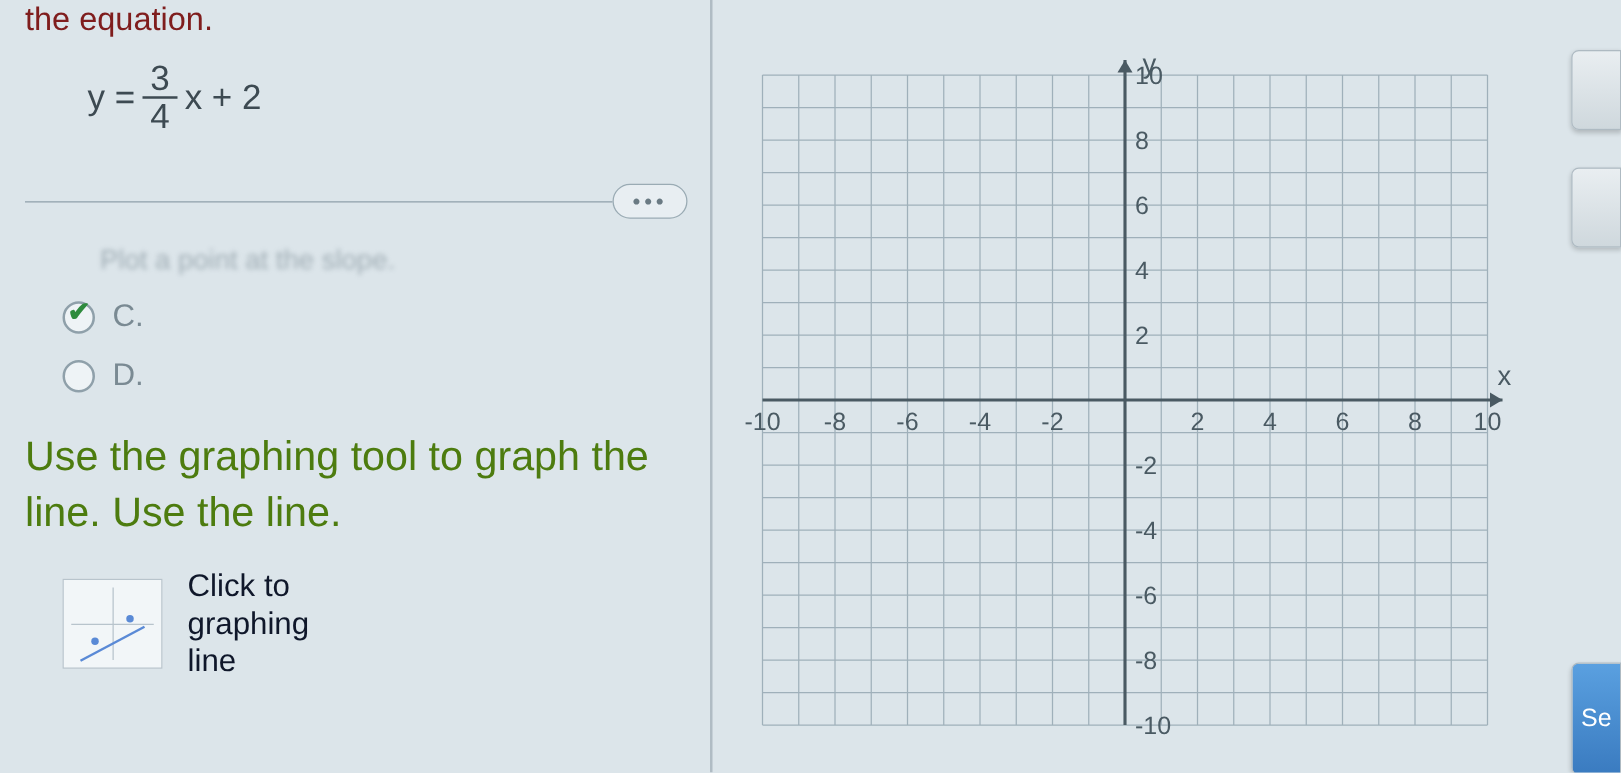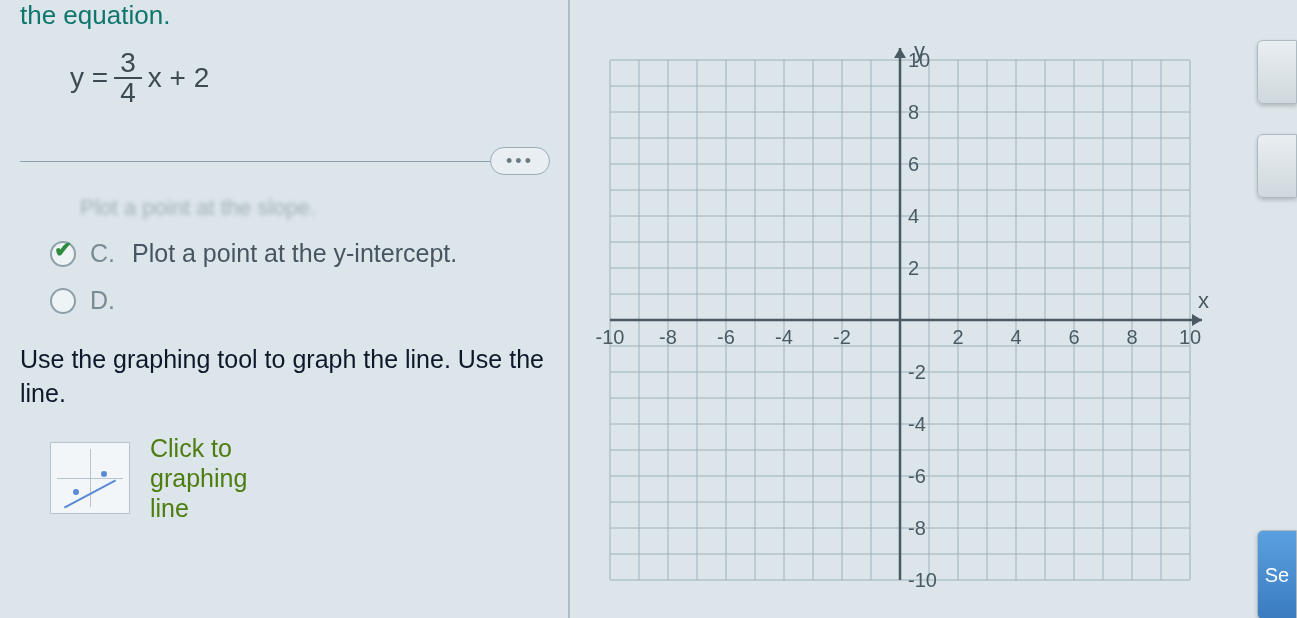--- a/index.html
+++ b/index.html
@@ -14,21 +14,21 @@
   }
   .left-panel {
     width: 570px;
     height: 100%;
     padding: 0 20px 0 20px;
     position: relative;
     color: #4a5a63;
   }
   .question-stem {
     font-size: 26px;
-    color: #0f766e;
+    color: #7f1d1d;
     margin-bottom: 18px;
   }
   .equation {
     font-size: 28px;
     color: #3d4a52;
     margin-left: 50px;
     margin-bottom: 40px;
     display: flex;
     align-items: center;
     gap: 6px;
@@ -87,22 +87,22 @@
   .radio.checked::after {
     content: "✔";
     color: #2e8b3d;
     font-weight: bold;
     position: absolute;
     top: -6px; left: 2px;
     font-size: 22px;
   }
   .opt-letter { color: #7a8a93; min-width: 28px; }
   .instruction {
-    font-size: 25px;
-    color: #0f172a;
+    font-size: 33px;
+    color: #4d7c0f;
     margin-top: 28px;
     line-height: 1.35;
   }
   .enlarge-row {
     display: flex;
     align-items: center;
     gap: 20px;
     margin-top: 22px;
     margin-left: 30px;
   }
@@ -115,21 +115,21 @@
   .thumb::before, .thumb::after {
     content:""; position:absolute; background:#b8c4cc;
   }
   .thumb::before { left:50%; top:6px; bottom:6px; width:1px; }
   .thumb::after  { top:50%; left:6px; right:6px; height:1px; }
   .thumb-line {
     position:absolute; left:10px; right:10px; top:50px; height:2px;
     background:#5a8ad6; transform: rotate(-28deg); transform-origin:center;
   }
   .thumb-dot { position:absolute; width:6px; height:6px; background:#5a8ad6; border-radius:50%; }
-  .enlarge-text { font-size: 25px; color:#4d7c0f; line-height:1.2; }
+  .enlarge-text { font-size: 25px; color:#0f172a; line-height:1.2; }
 
   
   .graph-panel {
     position: relative;
     width: 680px;
     height: 100%;
     padding-top: 30px;
   }
   .graph {
     position: relative;
@@ -177,21 +177,20 @@
   <div class="divider-row">
     <div class="divider-line"></div>
     <div class="ellipsis-btn">•••</div>
   </div>
 
   <div class="blurred">Plot a point at the slope.</div>
 
   <div class="option-row">
     <div class="radio checked"></div>
     <span class="opt-letter">C.</span>
-    <span>Plot a point at the y-intercept.</span>
   </div>
 
   <div class="option-row">
     <div class="radio"></div>
     <span class="opt-letter">D.</span>
   </div>
 
   <div class="instruction">Use the graphing tool to graph the line. Use the line.</div>
 
   <div class="enlarge-row">

